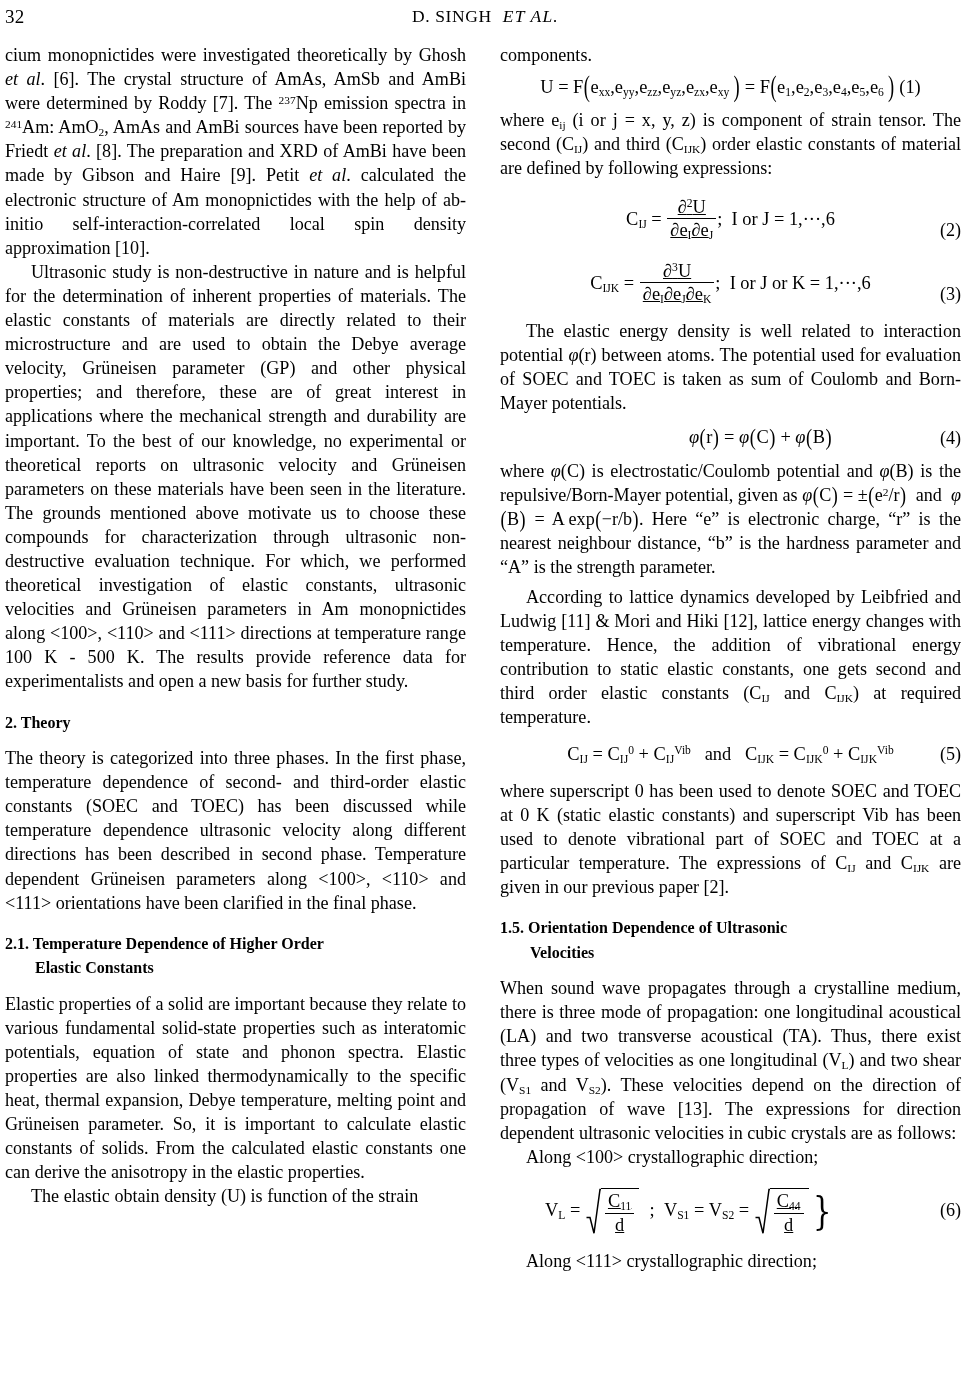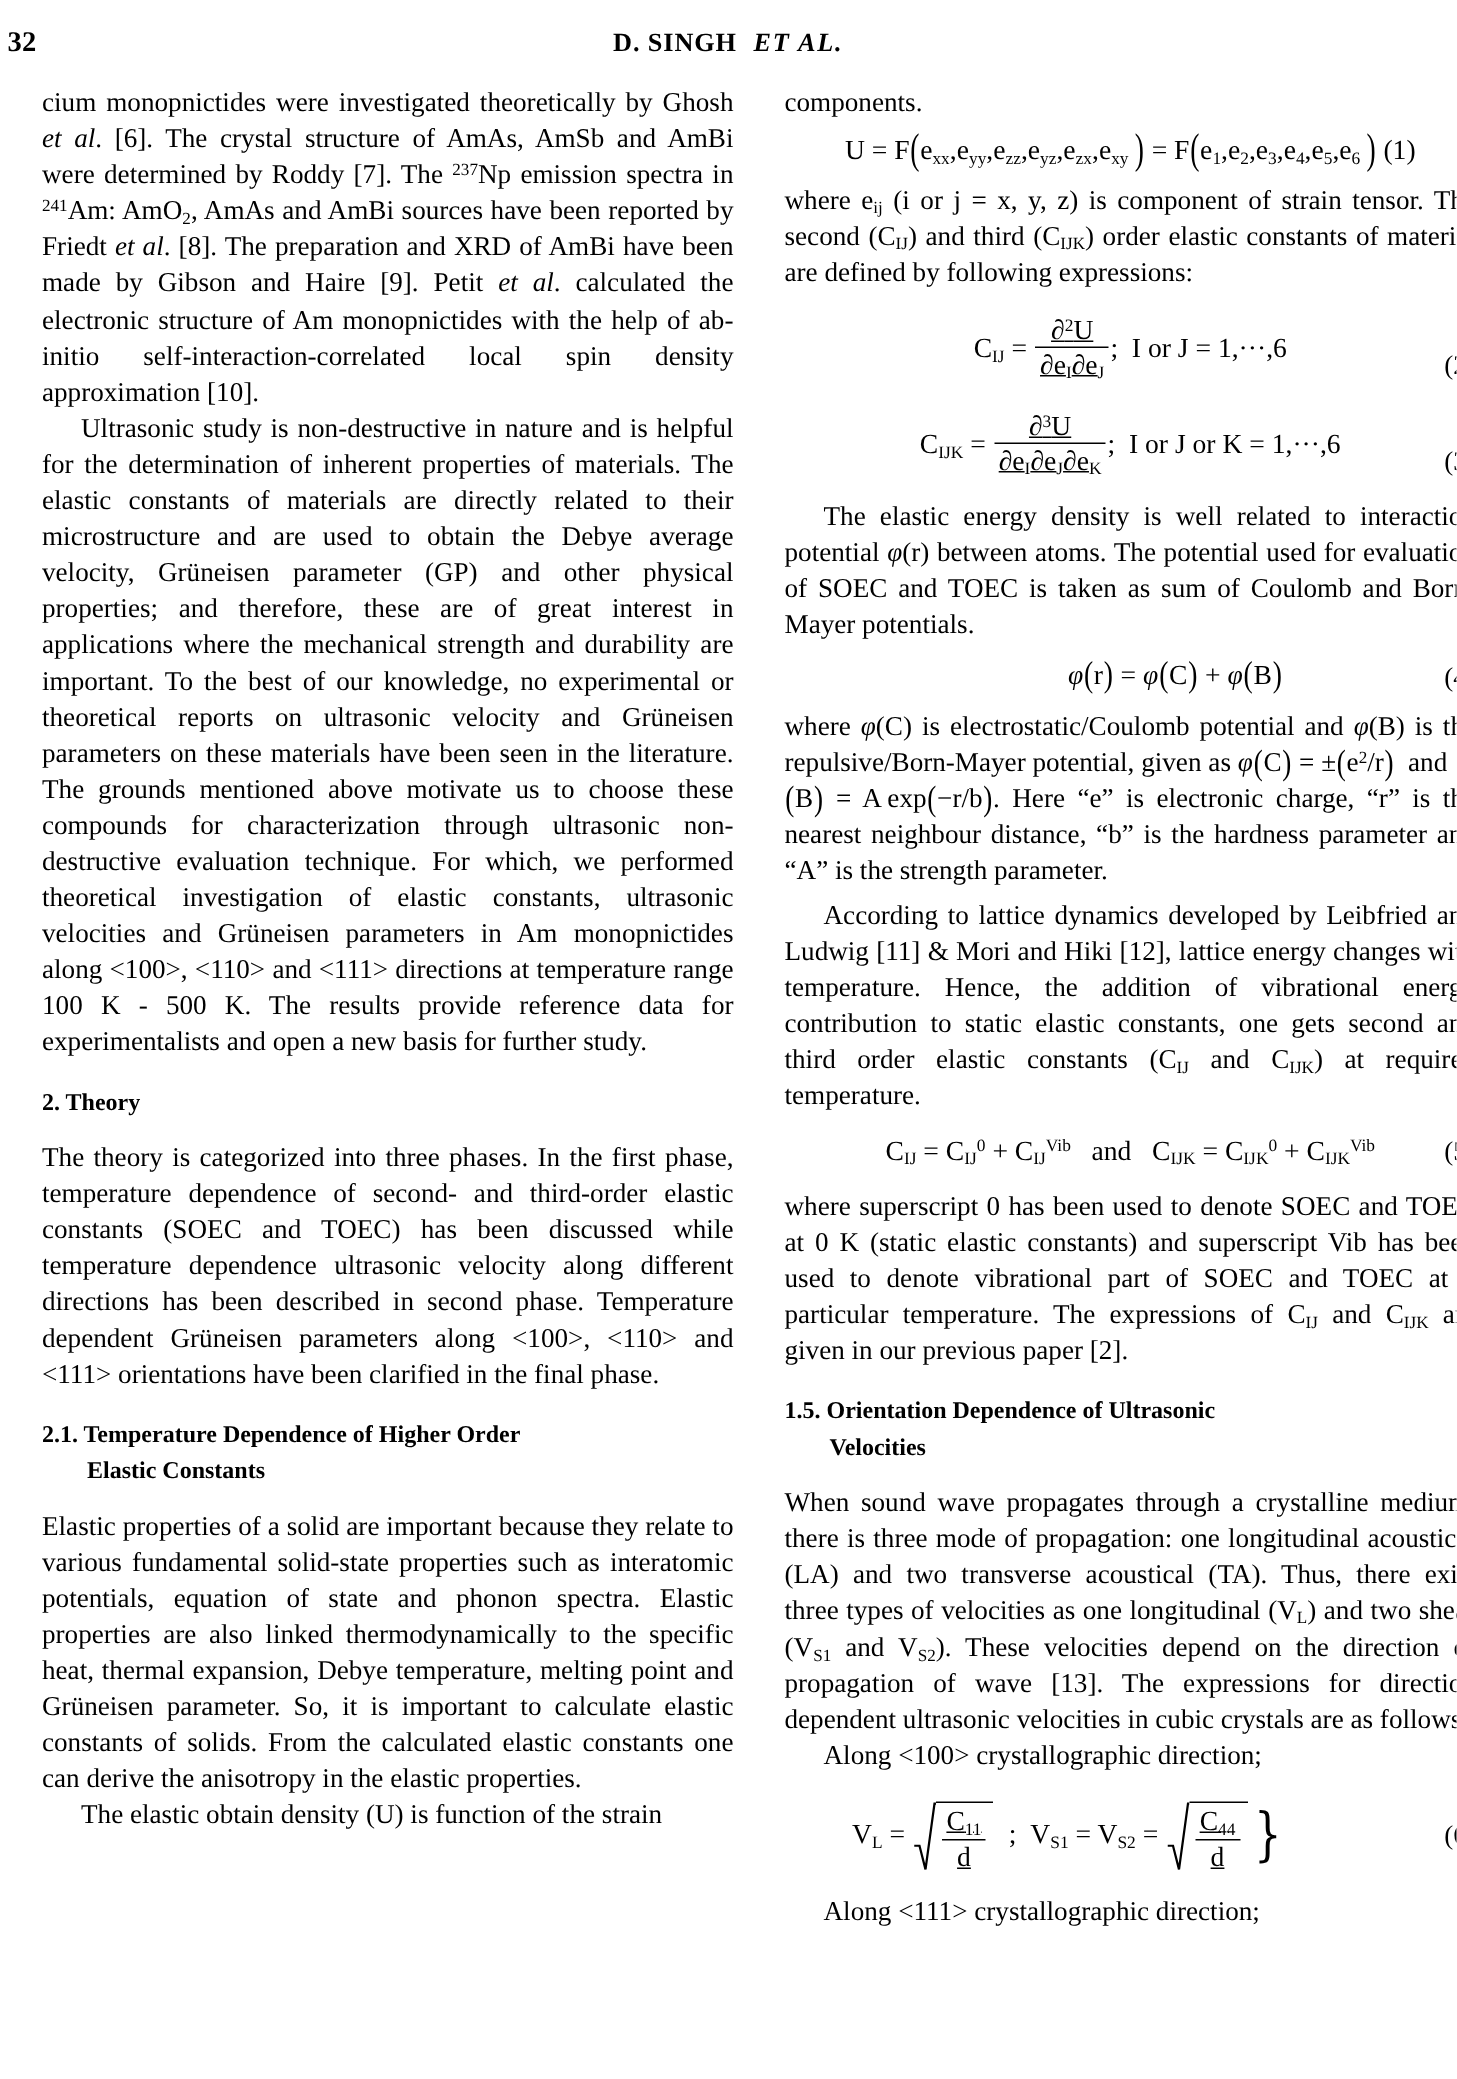--- a/index.html
+++ b/index.html
@@ -19,24 +19,23 @@
   .page {
     position: absolute;
     left: 0; top: 0;
     width: 971px;
     height: 1386px;
   }
 
   
   .runhead {
     position: absolute;
-    left: 0; top: 18px;
+    left: 0; top: 6px;
     width: 835px;
     height: 26px;
-    font-weight: bold;
   }
   .runhead .folio {
     position: absolute;
     left: 5px; top: 0;
     font-size: 19px;
     letter-spacing: 0.2px;
   }
   .runhead .rh-title {
     position: absolute;
     left: 0; top: 0;
@@ -48,23 +47,22 @@
   .rh-title .ital {
     font-style: italic;
     letter-spacing: 1.2px;
     margin-top: 12px;
   }
   .rh-gap { display: inline-block; width: 11px; }
 
   
   .col {
     position: absolute;
-    top: 56px;
+    top: 43px;
     width: 461px;
-    margin-left: 23px;
   }
   .col-left  { left: 5px; }
   .col-right { left: 500px; }
 
   p.body {
     margin: 0 0 0 0;
     font-size: 18.1px;
     line-height: 24.1px;
     text-align: justify;
     text-justify: inter-word;

